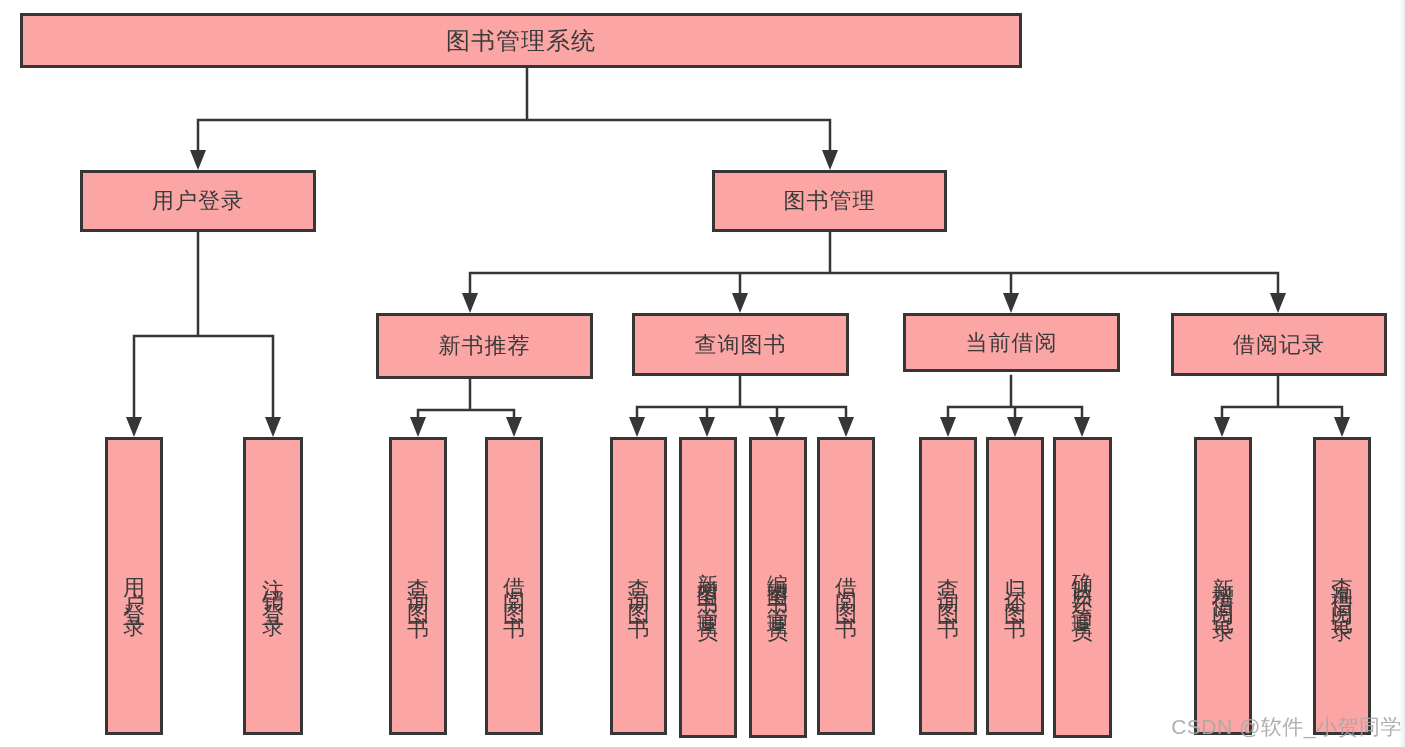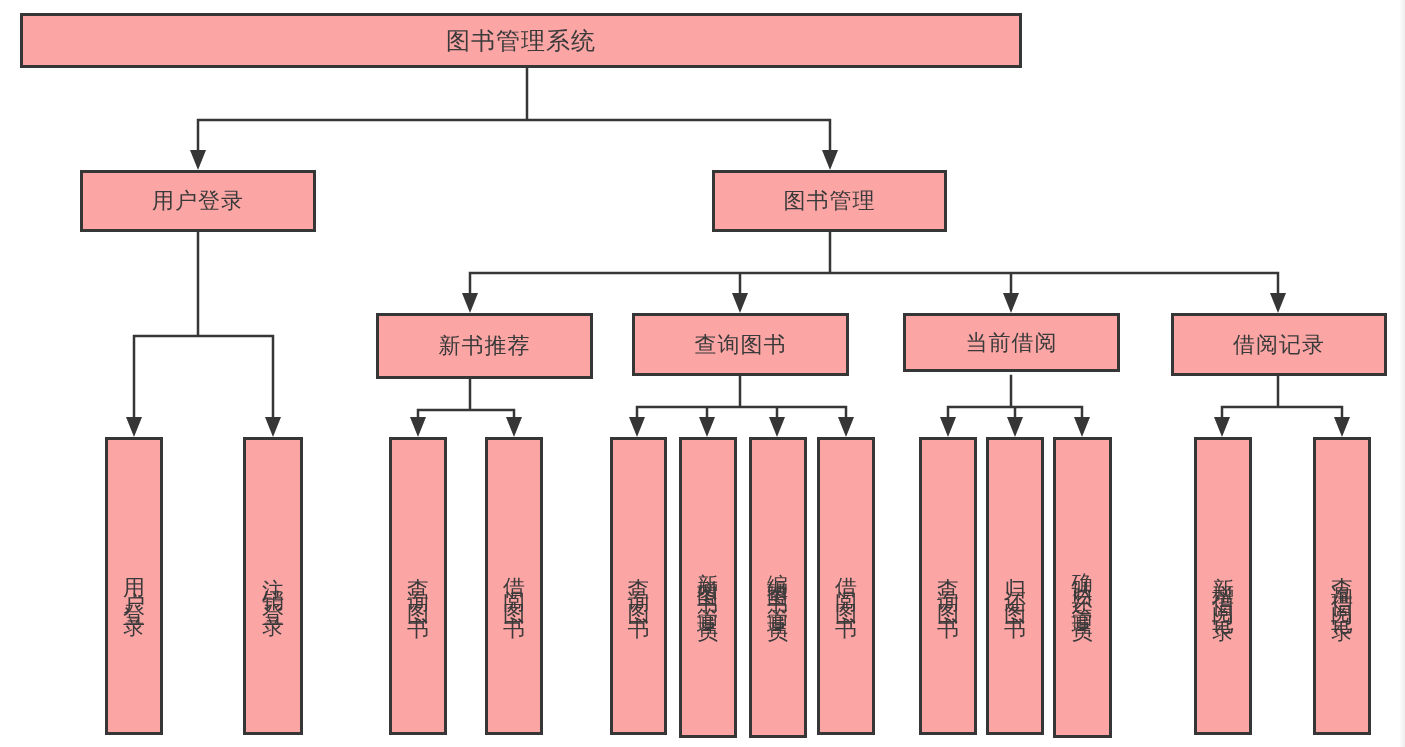--- a/index.html
+++ b/index.html
@@ -145,14 +145,15 @@
     <span class="v-label vt-l">确认归还（管理员）</span>
   </div>
 
   <div class="box" style="left:1194px;top:437px;width:58px;height:298px">
     <span class="v-label vt-m">新增借阅记录</span>
   </div>
   <div class="box" style="left:1313px;top:437px;width:58px;height:298px">
     <span class="v-label vt-m">查询借阅记录</span>
   </div>
 
+  <div class="watermark">CSDN @软件_小贺同学</div>
   <div class="edge-shade"></div>
 </div>
 
 </body></html>

